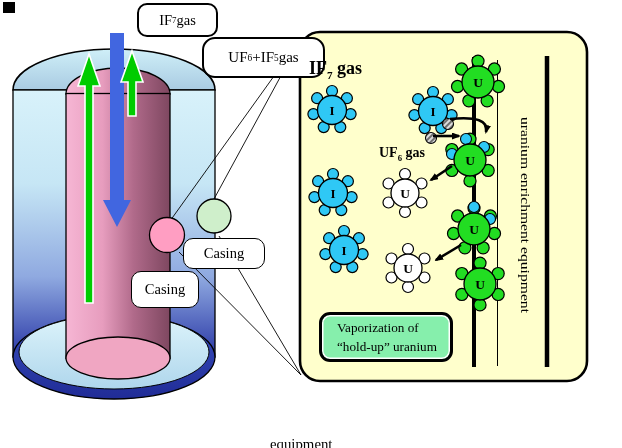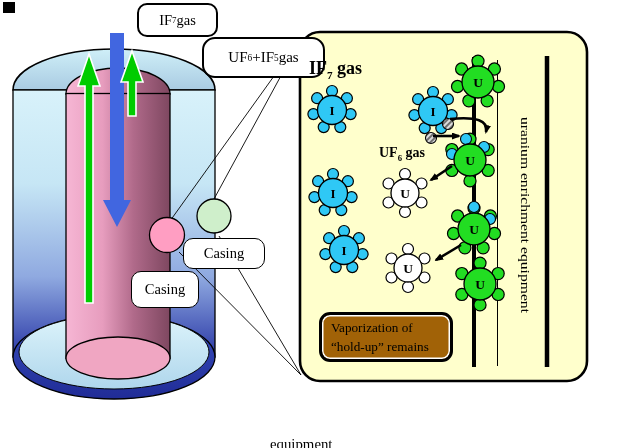--- a/index.html
+++ b/index.html
@@ -13,23 +13,23 @@
     display:flex;align-items:center;justify-content:center;
     font-family:"Liberation Serif",serif;color:#000;white-space:nowrap;
   }
   .label-box sub{font-size:0.62em;line-height:0;}
   #if7-box{left:137px;top:3px;width:77px;height:30px;font-size:14.5px;}
   #uf6if5-box{left:202px;top:37px;width:119px;height:37px;font-size:15px;border-width:2.5px;border-radius:13px;}
   #casing-box{left:183px;top:238px;width:80px;height:29px;font-size:14.5px;border-width:1.5px;}
   #rotor-box{left:131px;top:271px;width:66px;height:35px;font-size:14.5px;border-width:1.5px;}
   #vapor-box{
     position:absolute;left:319px;top:312px;width:134px;height:50px;
-    background:#a16207;border:3px solid #000;border-radius:11px;
+    background:#86efac;border:3px solid #000;border-radius:11px;
     box-shadow:inset 0 0 0 1.5px #fff;
-    font-size:13.2px;line-height:1.45;padding:3px 0 0 9px;box-sizing:border-box;
+    font-size:13.2px;line-height:1.45;padding:3px 0 0 15px;box-sizing:border-box;
   }
   .gas-label{
     position:absolute;font-weight:bold;color:#000;white-space:nowrap;
     font-family:"Liberation Serif",serif;
   }
   .gas-label sub{font-size:0.62em;line-height:0;}
   #panel-if7-label{left:309px;top:58px;font-size:18px;}
   #panel-uf6-label{left:379px;top:145px;font-size:14px;}
   #caption-line1{position:absolute;left:30px;top:409px;font-size:14.8px;white-space:nowrap;}
   #caption-line2{position:absolute;left:270px;top:436px;font-size:14.8px;white-space:nowrap;}
@@ -215,18 +215,18 @@
 
   <div class="gas-label" id="panel-if7-label">
     <span>IF</span><sub>7</sub><span> gas</span>
   </div>
   <div class="gas-label" id="panel-uf6-label">
     <span>UF</span><sub>6</sub><span> gas</span>
   </div>
 
   <div id="vapor-box">
     <div>Vaporization of</div>
-    <div>“hold-up” remains</div>
+    <div>“hold-up” uranium</div>
   </div>
 
   <div id="caption-line2">equipment</div>
 
 </div>
 
 </body></html>

